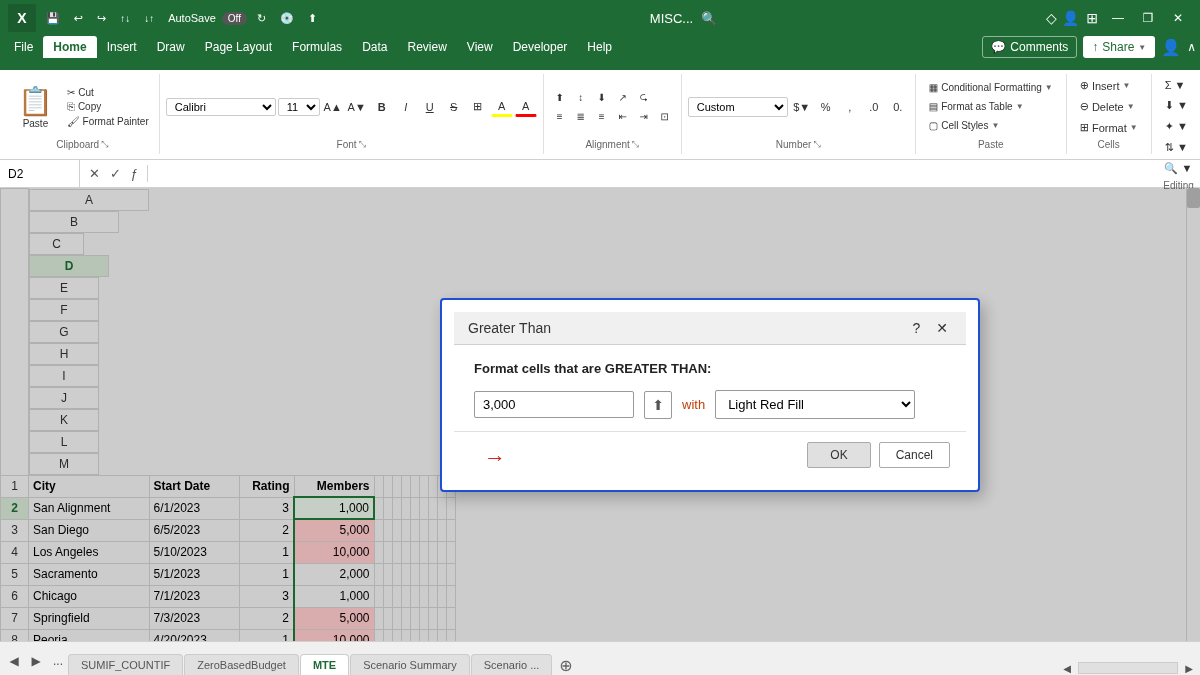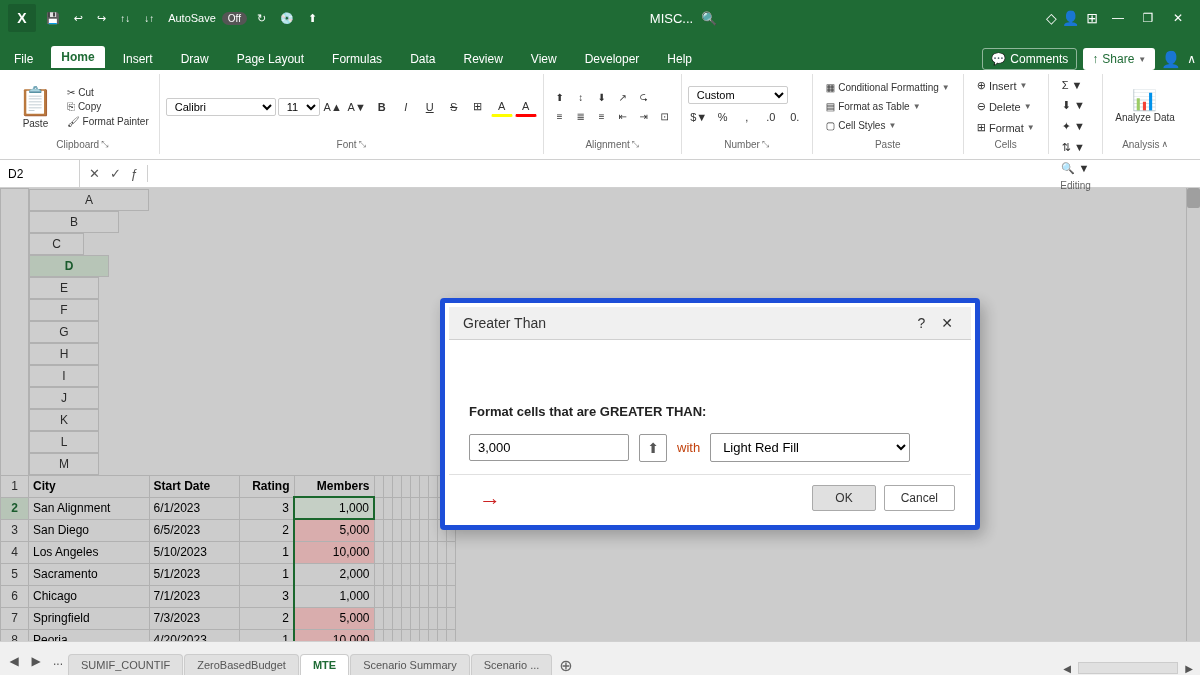--- a/index.html
+++ b/index.html
@@ -23,23 +23,23 @@
     .toggle-off { background: #555; border-radius: 10px; padding: 1px 6px; font-size: 10px; }
     .window-controls { display: flex; gap: 2px; }
     .win-btn { width: 28px; height: 20px; display: flex; align-items: center; justify-content: center; color: white; font-size: 12px; cursor: pointer; border-radius: 2px; }
 
     
     .menu-bar {
       background: #1f6b35;
       color: white;
       height: 34px;
       display: flex;
-      align-items: flex-end;
+      align-items: flex-start;
       padding: 0 4px;
-      gap: 8px;
+      gap: 0;
     }
     .menu-item {
       padding: 4px 10px;
       cursor: pointer;
       border-radius: 3px;
       font-size: 12px;
       color: white;
     }
     .menu-item.active { background: white; color: #1f6b35; font-weight: 600; border-bottom: 2px solid #1f6b35; border-radius: 3px 3px 0 0; }
     .menu-comments { border: 1px solid rgba(255,255,255,0.5); border-radius: 3px; padding: 3px 8px; display: flex; align-items: center; gap: 4px; }
@@ -319,40 +319,40 @@
       position: absolute;
       top: 0; left: 0; right: 0; bottom: 0;
       background: rgba(0,0,0,0.15);
       display: flex;
       align-items: center;
       justify-content: center;
       z-index: 100;
     }
     .modal-dialog {
       background: white;
-      border: 5px solid #1d4ed8;
+      border: 2px solid #1d4ed8;
       border-radius: 4px;
       box-shadow: 4px 6px 16px rgba(0,0,0,0.25);
       width: 540px;
-      padding: 4px;
+      padding: 12px;
       overflow: hidden;
     }
     .modal-header {
       background: #f0f0f0;
       border-bottom: 1px solid #d0d0d0;
       padding: 8px 14px;
       display: flex;
       align-items: center;
       justify-content: space-between;
     }
     .modal-title { font-size: 14px; color: #333; font-weight: 500; }
     .modal-header-btns { display: flex; gap: 8px; align-items: center; }
     .modal-btn-x { font-size: 14px; cursor: pointer; color: #333; padding: 0 4px; }
     .modal-btn-q { font-size: 14px; cursor: pointer; color: #333; padding: 0 4px; }
-    .modal-body { padding: 16px 20px 12px; margin-top: 48px; }
+    .modal-body { padding: 16px 20px 12px; }
     .modal-prompt { font-size: 13px; font-weight: bold; margin-bottom: 14px; color: #222; }
     .modal-row { display: flex; align-items: center; gap: 10px; }
     .modal-value-input {
       border: 1px solid #999;
       border-radius: 2px;
       padding: 5px 8px;
       font-size: 13px;
       width: 160px;
       outline: none;
     }
@@ -550,21 +550,21 @@
       </div>
     </div>
     <div class="ribbon-group-label">
       <span>Alignment</span>
       <span style="font-size:9px;">⤡</span>
     </div>
   </div>
 
   <div class="ribbon-group">
     <div class="ribbon-group-content">
-      <div style="display:flex; flex-direction:column; gap:3px;">
+      <div style="display:flex; flex-direction:row; gap:3px;">
         <select class="number-select">
           <option>Custom</option>
         </select>
         <div style="display:flex; gap:2px;">
           <div class="font-btn">$▼</div>
           <div class="font-btn">%</div>
           <div class="font-btn">,</div>
           <div class="font-btn">.0</div>
           <div class="font-btn">0.</div>
         </div>

